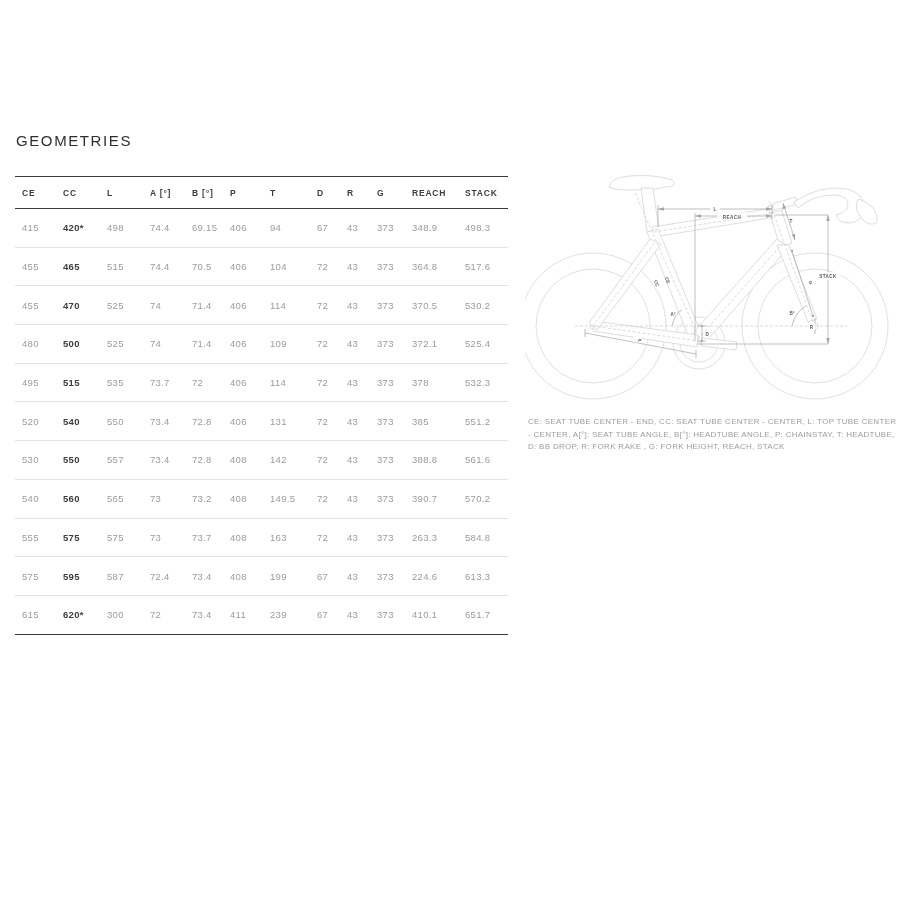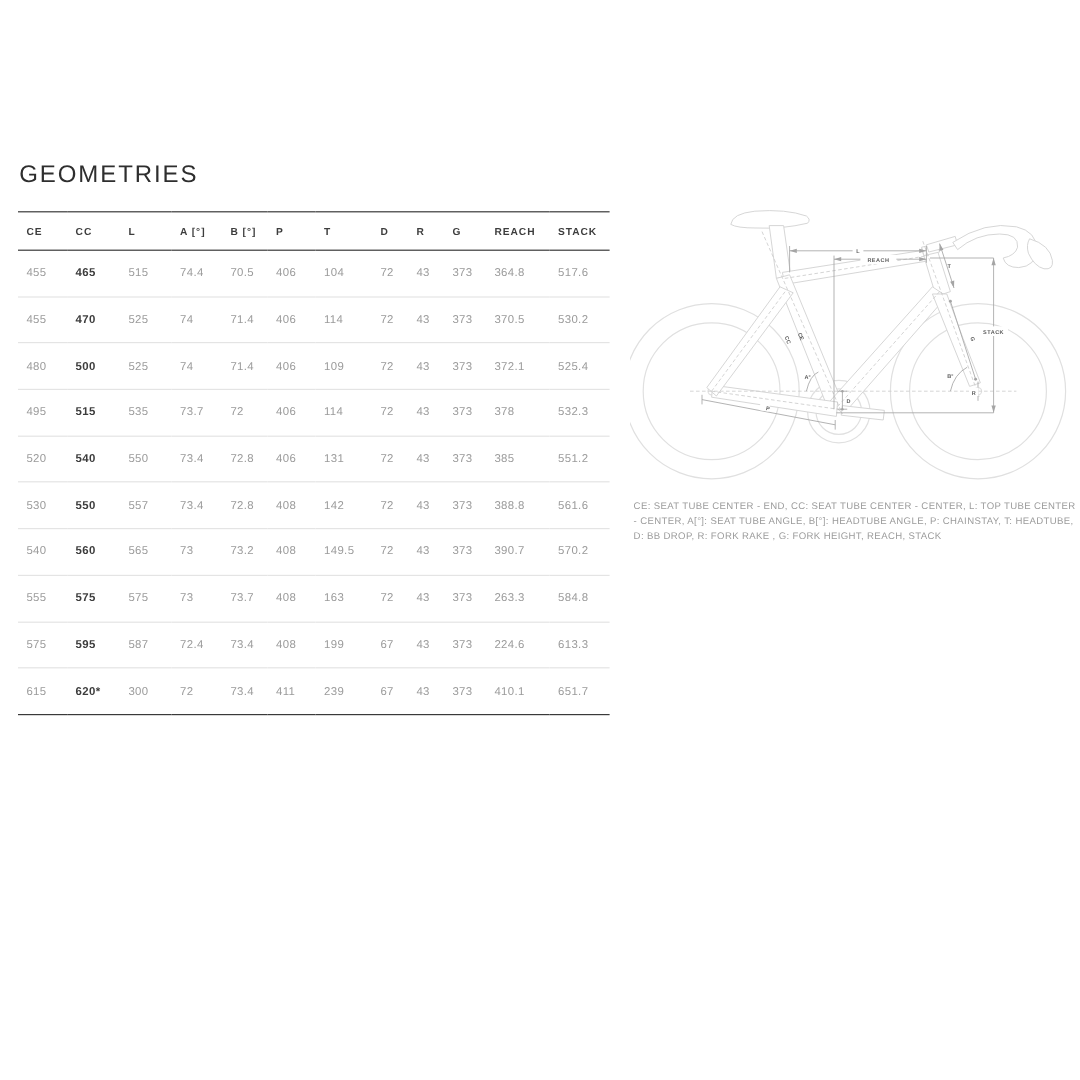--- a/index.html
+++ b/index.html
@@ -1,17 +1,17 @@
 <!DOCTYPE html>
 <html><head>
 <meta charset="utf-8">
 <style>
   html,body{margin:0;padding:0;background:#ffffff;}
   body{width:900px;height:900px;position:relative;font-family:"Liberation Sans",sans-serif;overflow:hidden;}
-  .title{position:absolute;left:16px;top:122px;font-size:20px;letter-spacing:1.6px;color:#2e2e2e;font-weight:500;}
+  .title{position:absolute;left:16px;top:122px;font-size:15px;letter-spacing:1.6px;color:#2e2e2e;font-weight:500;}
   table.geo{position:absolute;left:15px;top:176px;width:493px;border-collapse:collapse;table-layout:fixed;}
   table.geo thead th{border-top:1px solid #3a3a3a;border-bottom:1px solid #3a3a3a;height:31px;
     font-size:8.5px;letter-spacing:0.8px;color:#3d3d3d;text-align:left;padding:0 0 0 7px;font-weight:bold;vertical-align:middle;}
   table.geo td{height:37.7px;font-size:9.5px;color:#9b9b9b;text-align:left;padding:0 0 0 7px;
     border-bottom:1px solid #e4e4e4;vertical-align:middle;letter-spacing:0.3px;}
   table.geo td.cc{color:#3d3d3d;font-weight:bold;}
   table.geo tbody tr:last-child td{border-bottom:1px solid #3a3a3a;}
   .diagram{position:absolute;left:525px;top:163px;width:375px;height:262px;}
   .caption{position:absolute;left:528px;top:408px;width:370px;font-size:8px;line-height:12.5px;
     color:#9c9c9c;letter-spacing:0.3px;text-transform:uppercase;}
@@ -47,20 +47,34 @@
         <th>P</th>
         <th>T</th>
         <th>D</th>
         <th>R</th>
         <th>G</th>
         <th>REACH</th>
         <th>STACK</th>
       </tr>
     </thead>
   <tbody>
+      <tr>
+        <td>415</td>
+        <td class="cc">420*</td>
+        <td>498</td>
+        <td>74.4</td>
+        <td>69.15</td>
+        <td>406</td>
+        <td>94</td>
+        <td>67</td>
+        <td>43</td>
+        <td>373</td>
+        <td>348.9</td>
+        <td>498.3</td>
+      </tr>
       <tr>
         <td>455</td>
         <td class="cc">465</td>
         <td>515</td>
         <td>74.4</td>
         <td>70.5</td>
         <td>406</td>
         <td>104</td>
         <td>72</td>
         <td>43</td>

